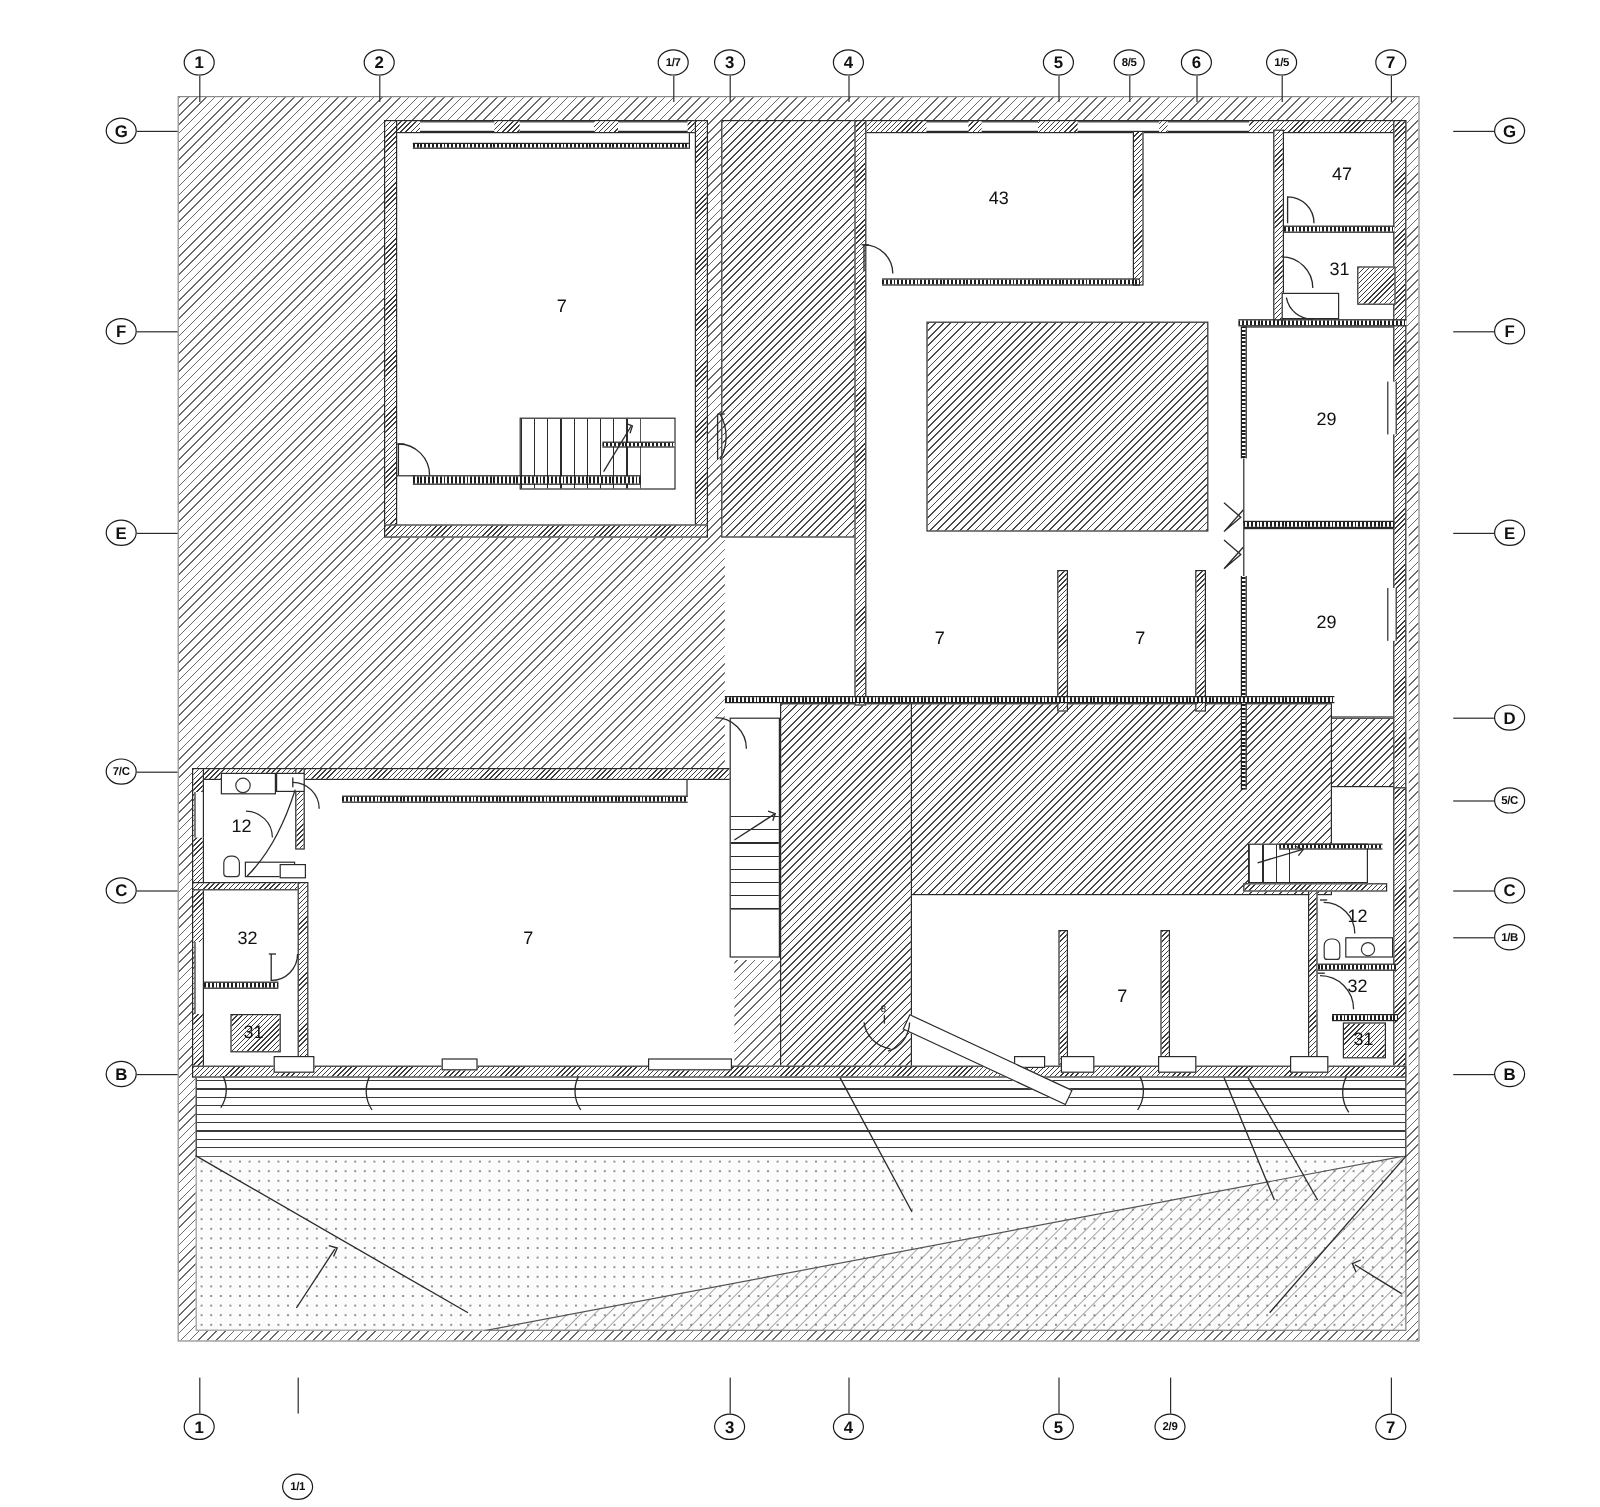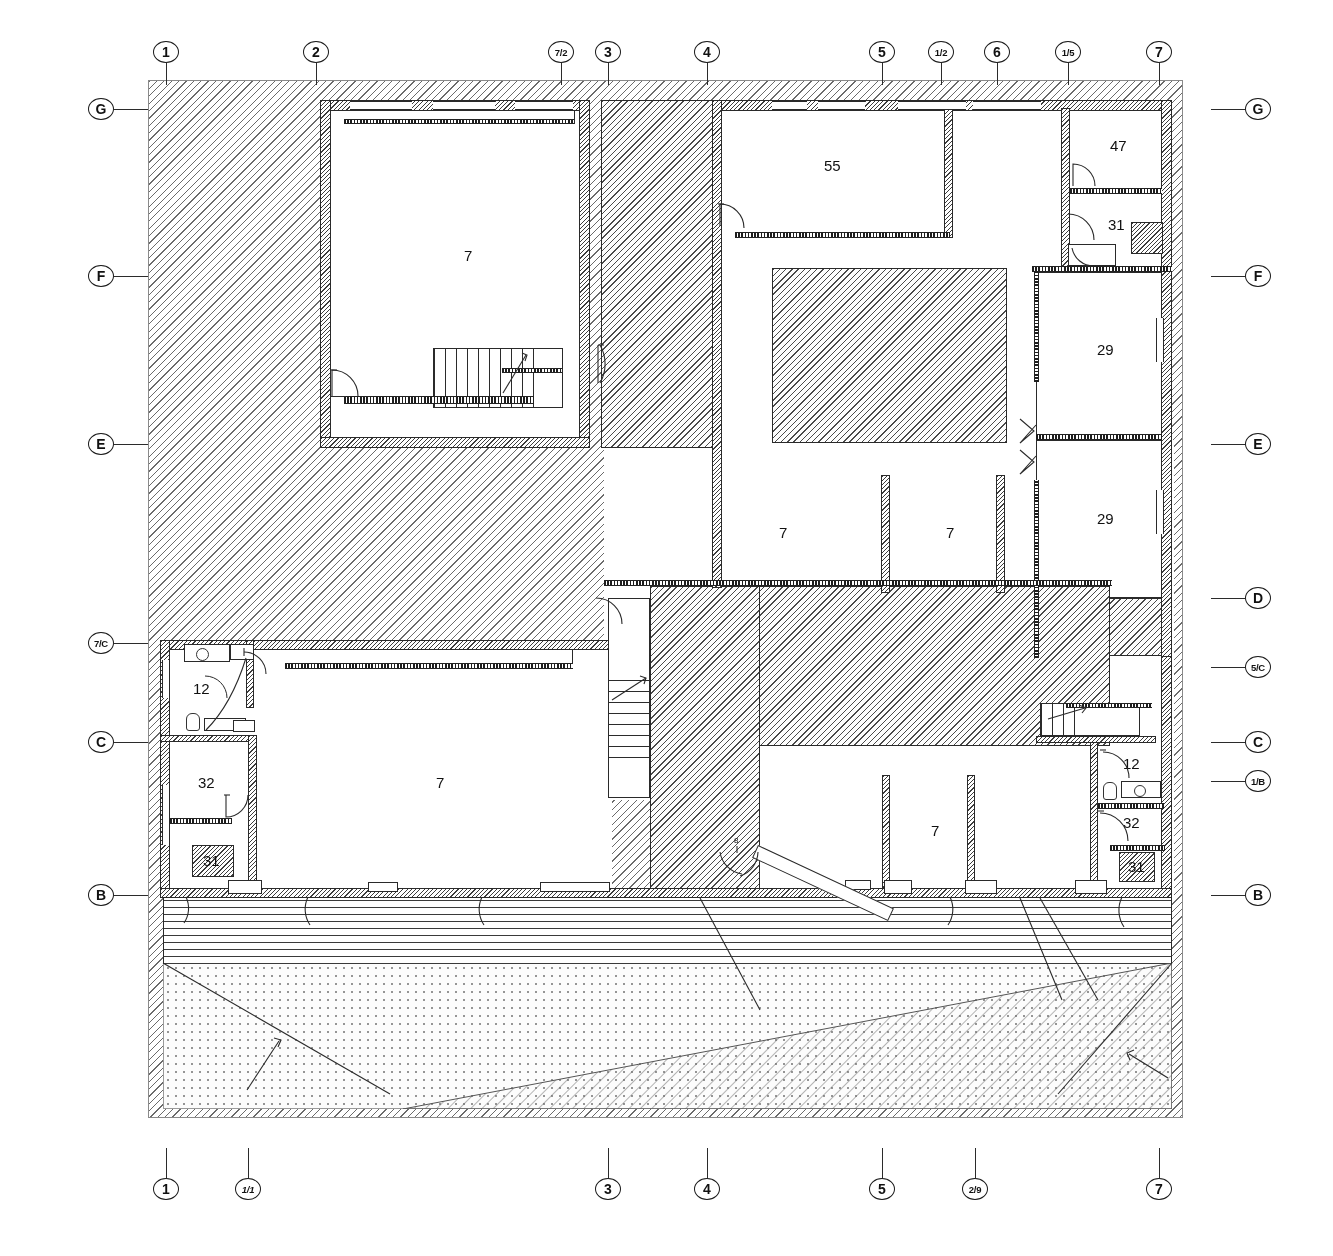--- a/index.html
+++ b/index.html
@@ -201,21 +201,21 @@
           <line x1="0" y1="0" x2="0" y2="8" stroke="#6b6b6b" stroke-width="1"></line>
         </pattern>
       </defs>
       <polygon points="0,0 230,146 0,146" fill="none"></polygon>
       <polygon points="240,146 1009,0 1009,146" fill="url(#sitehatch)" stroke="#555" stroke-width="1"></polygon>
       <polygon points="0,0 1009,0 1009,10 0,10" fill="none"></polygon>
     </svg>
   </div>
 
   <div class="lbl" style="left:464px;top:247px;">7</div>
-  <div class="lbl" style="left:824px;top:157px;">55</div>
+  <div class="lbl" style="left:824px;top:157px;">43</div>
   <div class="lbl" style="left:1110px;top:137px;">47</div>
   <div class="lbl" style="left:1108px;top:216px;">31</div>
   <div class="lbl" style="left:1097px;top:341px;">29</div>
   <div class="lbl" style="left:1097px;top:510px;">29</div>
   <div class="lbl" style="left:779px;top:524px;">7</div>
   <div class="lbl" style="left:946px;top:524px;">7</div>
   <div class="lbl" style="left:193px;top:680px;">12</div>
   <div class="lbl" style="left:198px;top:774px;">32</div>
   <div class="lbl" style="left:203px;top:852px;">31</div>
   <div class="lbl" style="left:436px;top:774px;">7</div>
@@ -294,41 +294,41 @@
       <line x1="163" y1="963" x2="390" y2="1094"></line>
       <line x1="1172" y1="963" x2="1058" y2="1094"></line>
     </g>
   </svg>
 
   <div id="grid-top">
       <div class="bub" style="left: 153px; top: 41px;">1</div>
       <div class="bubline v" style="left: 166px; top: 63px; width: 1px; height: 22px;"></div>
       <div class="bub" style="left: 303px; top: 41px;">2</div>
       <div class="bubline v" style="left: 316px; top: 63px; width: 1px; height: 22px;"></div>
-      <div class="bub sm" style="left: 548px; top: 41px;">7/2</div>
+      <div class="bub sm" style="left: 548px; top: 41px;">1/7</div>
       <div class="bubline v" style="left: 561px; top: 63px; width: 1px; height: 22px;"></div>
       <div class="bub" style="left: 595px; top: 41px;">3</div>
       <div class="bubline v" style="left: 608px; top: 63px; width: 1px; height: 22px;"></div>
       <div class="bub" style="left: 694px; top: 41px;">4</div>
       <div class="bubline v" style="left: 707px; top: 63px; width: 1px; height: 22px;"></div>
       <div class="bub" style="left: 869px; top: 41px;">5</div>
       <div class="bubline v" style="left: 882px; top: 63px; width: 1px; height: 22px;"></div>
-      <div class="bub sm" style="left: 928px; top: 41px;">1/2</div>
+      <div class="bub sm" style="left: 928px; top: 41px;">8/5</div>
       <div class="bubline v" style="left: 941px; top: 63px; width: 1px; height: 22px;"></div>
       <div class="bub" style="left: 984px; top: 41px;">6</div>
       <div class="bubline v" style="left: 997px; top: 63px; width: 1px; height: 22px;"></div>
       <div class="bub sm" style="left: 1055px; top: 41px;">1/5</div>
       <div class="bubline v" style="left: 1068px; top: 63px; width: 1px; height: 22px;"></div>
       <div class="bub" style="left: 1146px; top: 41px;">7</div>
       <div class="bubline v" style="left: 1159px; top: 63px; width: 1px; height: 22px;"></div>
     </div>
   <div id="grid-bottom">
       <div class="bub" style="left: 153px; top: 1178px;">1</div>
       <div class="bubline v" style="left: 166px; top: 1148px; width: 1px; height: 30px;"></div>
-      <div class="bub sm" style="left: 235px; top: 1178px; font-style: italic;">1/1</div>
+      <div class="bub sm" style="left: 235px; top: 1228px;">1/1</div>
       <div class="bubline v" style="left: 248px; top: 1148px; width: 1px; height: 30px;"></div>
       <div class="bub" style="left: 595px; top: 1178px;">3</div>
       <div class="bubline v" style="left: 608px; top: 1148px; width: 1px; height: 30px;"></div>
       <div class="bub" style="left: 694px; top: 1178px;">4</div>
       <div class="bubline v" style="left: 707px; top: 1148px; width: 1px; height: 30px;"></div>
       <div class="bub" style="left: 869px; top: 1178px;">5</div>
       <div class="bubline v" style="left: 882px; top: 1148px; width: 1px; height: 30px;"></div>
       <div class="bub sm" style="left: 962px; top: 1178px;">2/9</div>
       <div class="bubline v" style="left: 975px; top: 1148px; width: 1px; height: 30px;"></div>
       <div class="bub" style="left: 1146px; top: 1178px;">7</div>

